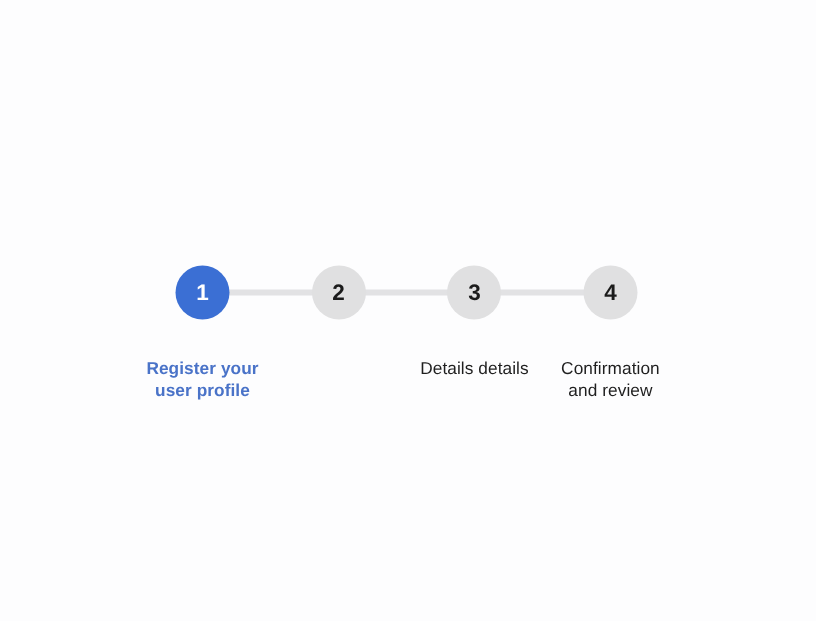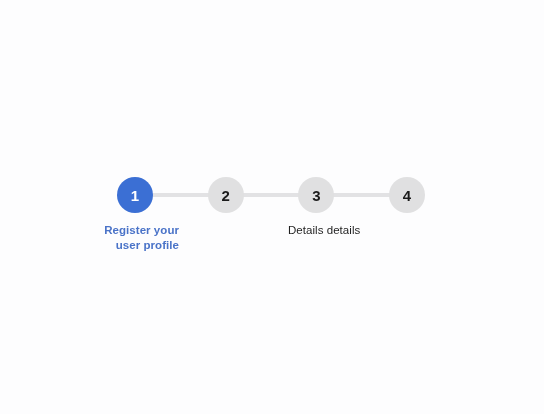--- a/index.html
+++ b/index.html
@@ -73,23 +73,23 @@
     line-height: 1;
     user-select: none;
   }
 
   .step.active .circle {
     background: #3b6fd4;
     color: #ffffff;
   }
 
   .label {
-    margin-top: 10px;
+    margin-top: 26px;
     width: 88px;
-    text-align: right;
+    text-align: center;
     font-size: 11.5px;
     line-height: 15px;
     color: #1f1f1f;
     letter-spacing: 0.05px;
   }
 
   .step.active .label {
     color: #4a73c8;
     font-weight: bold;
   }
@@ -114,17 +114,18 @@
 
     <div class="step">
       <div class="connector"></div>
       <div class="circle">3</div>
       <div class="label">Details details</div>
     </div>
 
     <div class="step">
 
       <div class="circle">4</div>
+      <div class="label">Confirmation and review</div>
     </div>
 
   </div>
 
 </div>
 
 </body></html>

